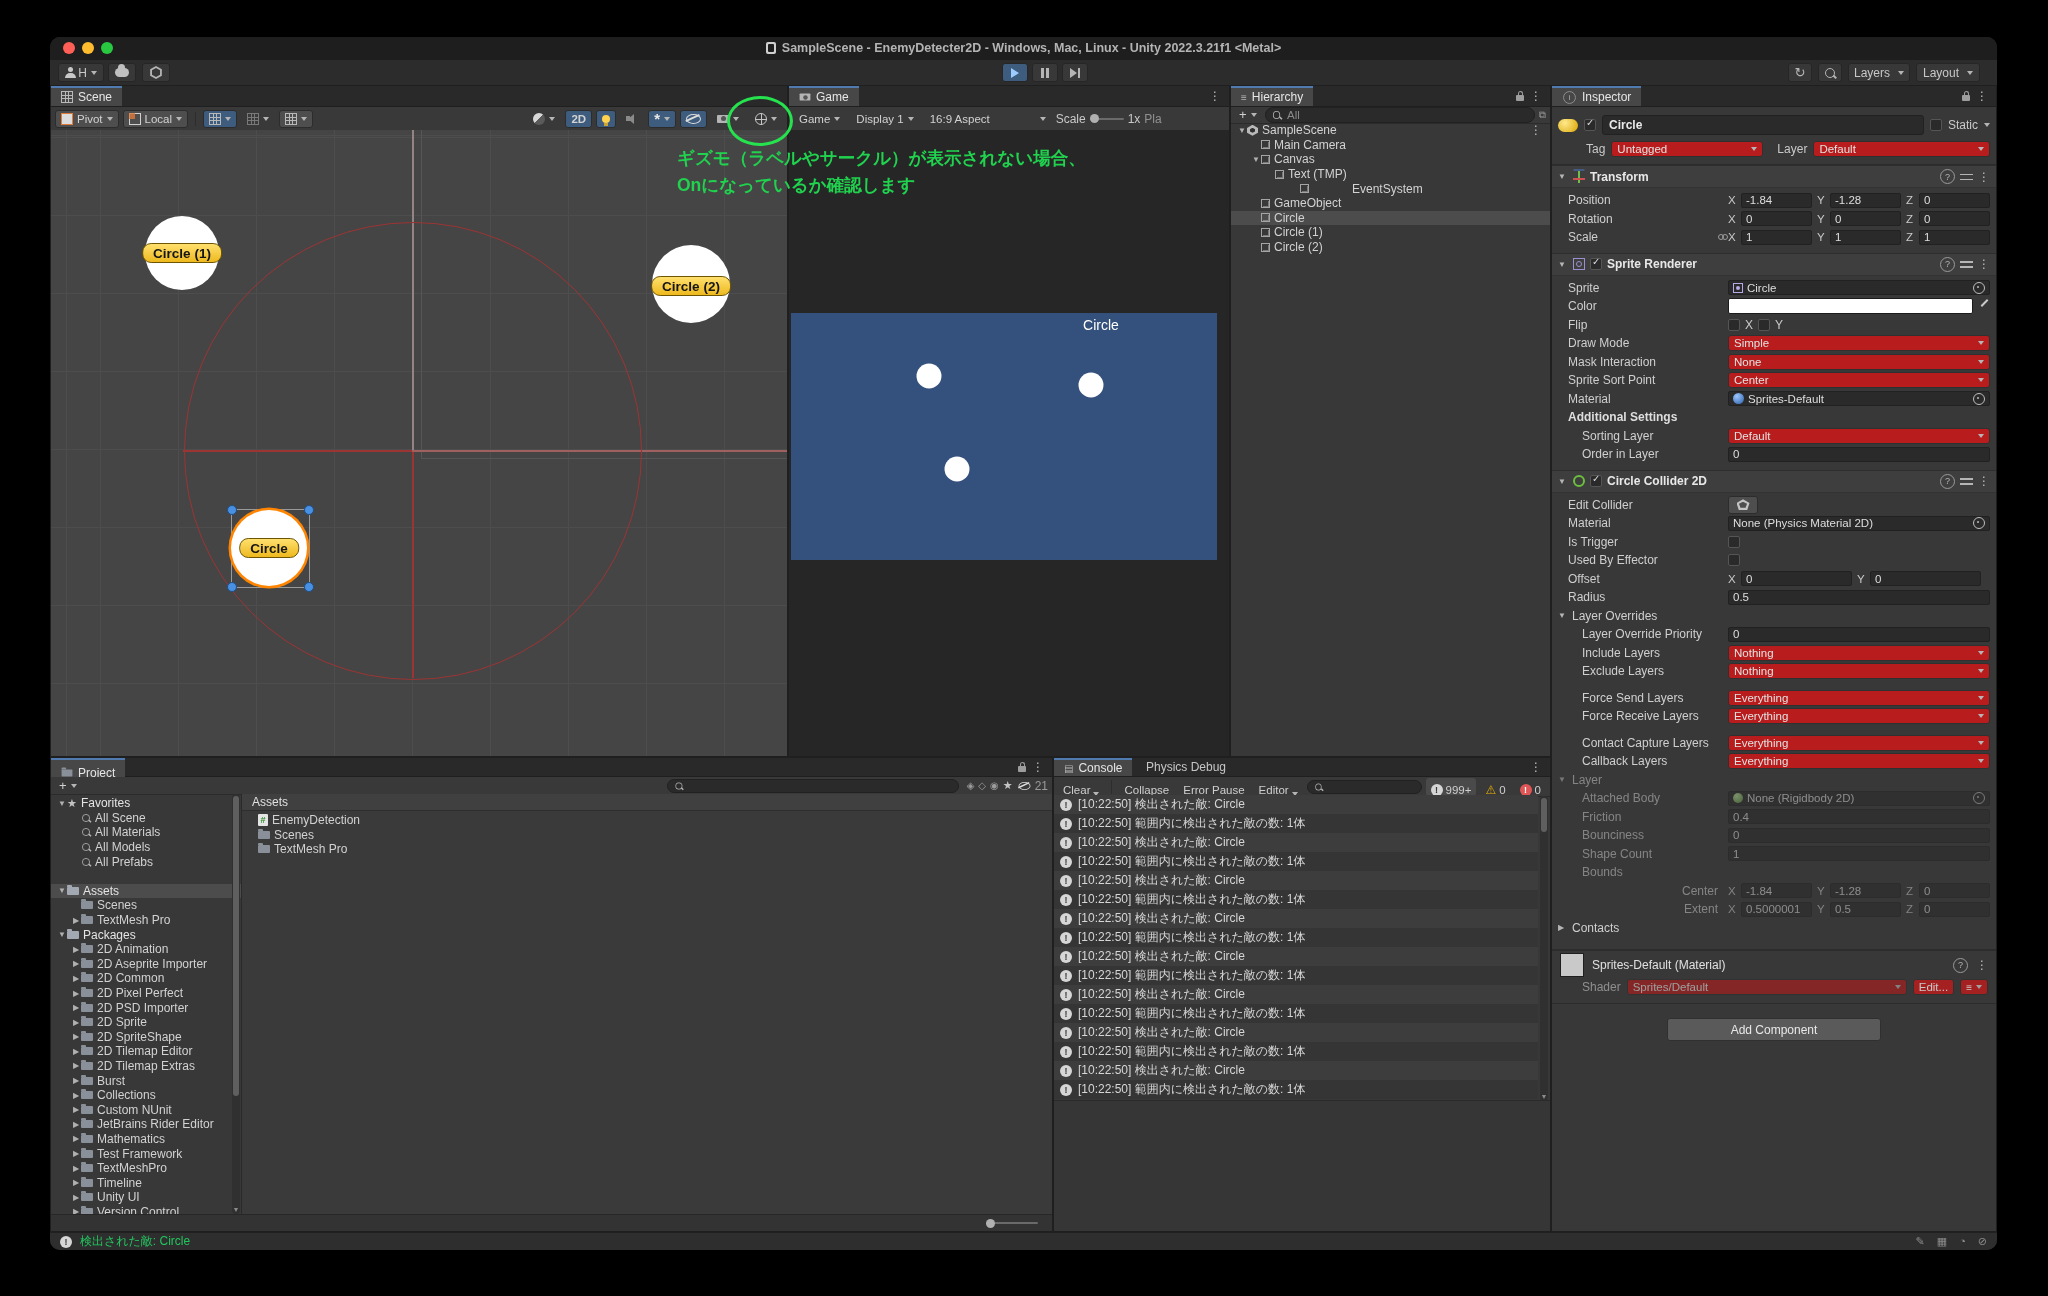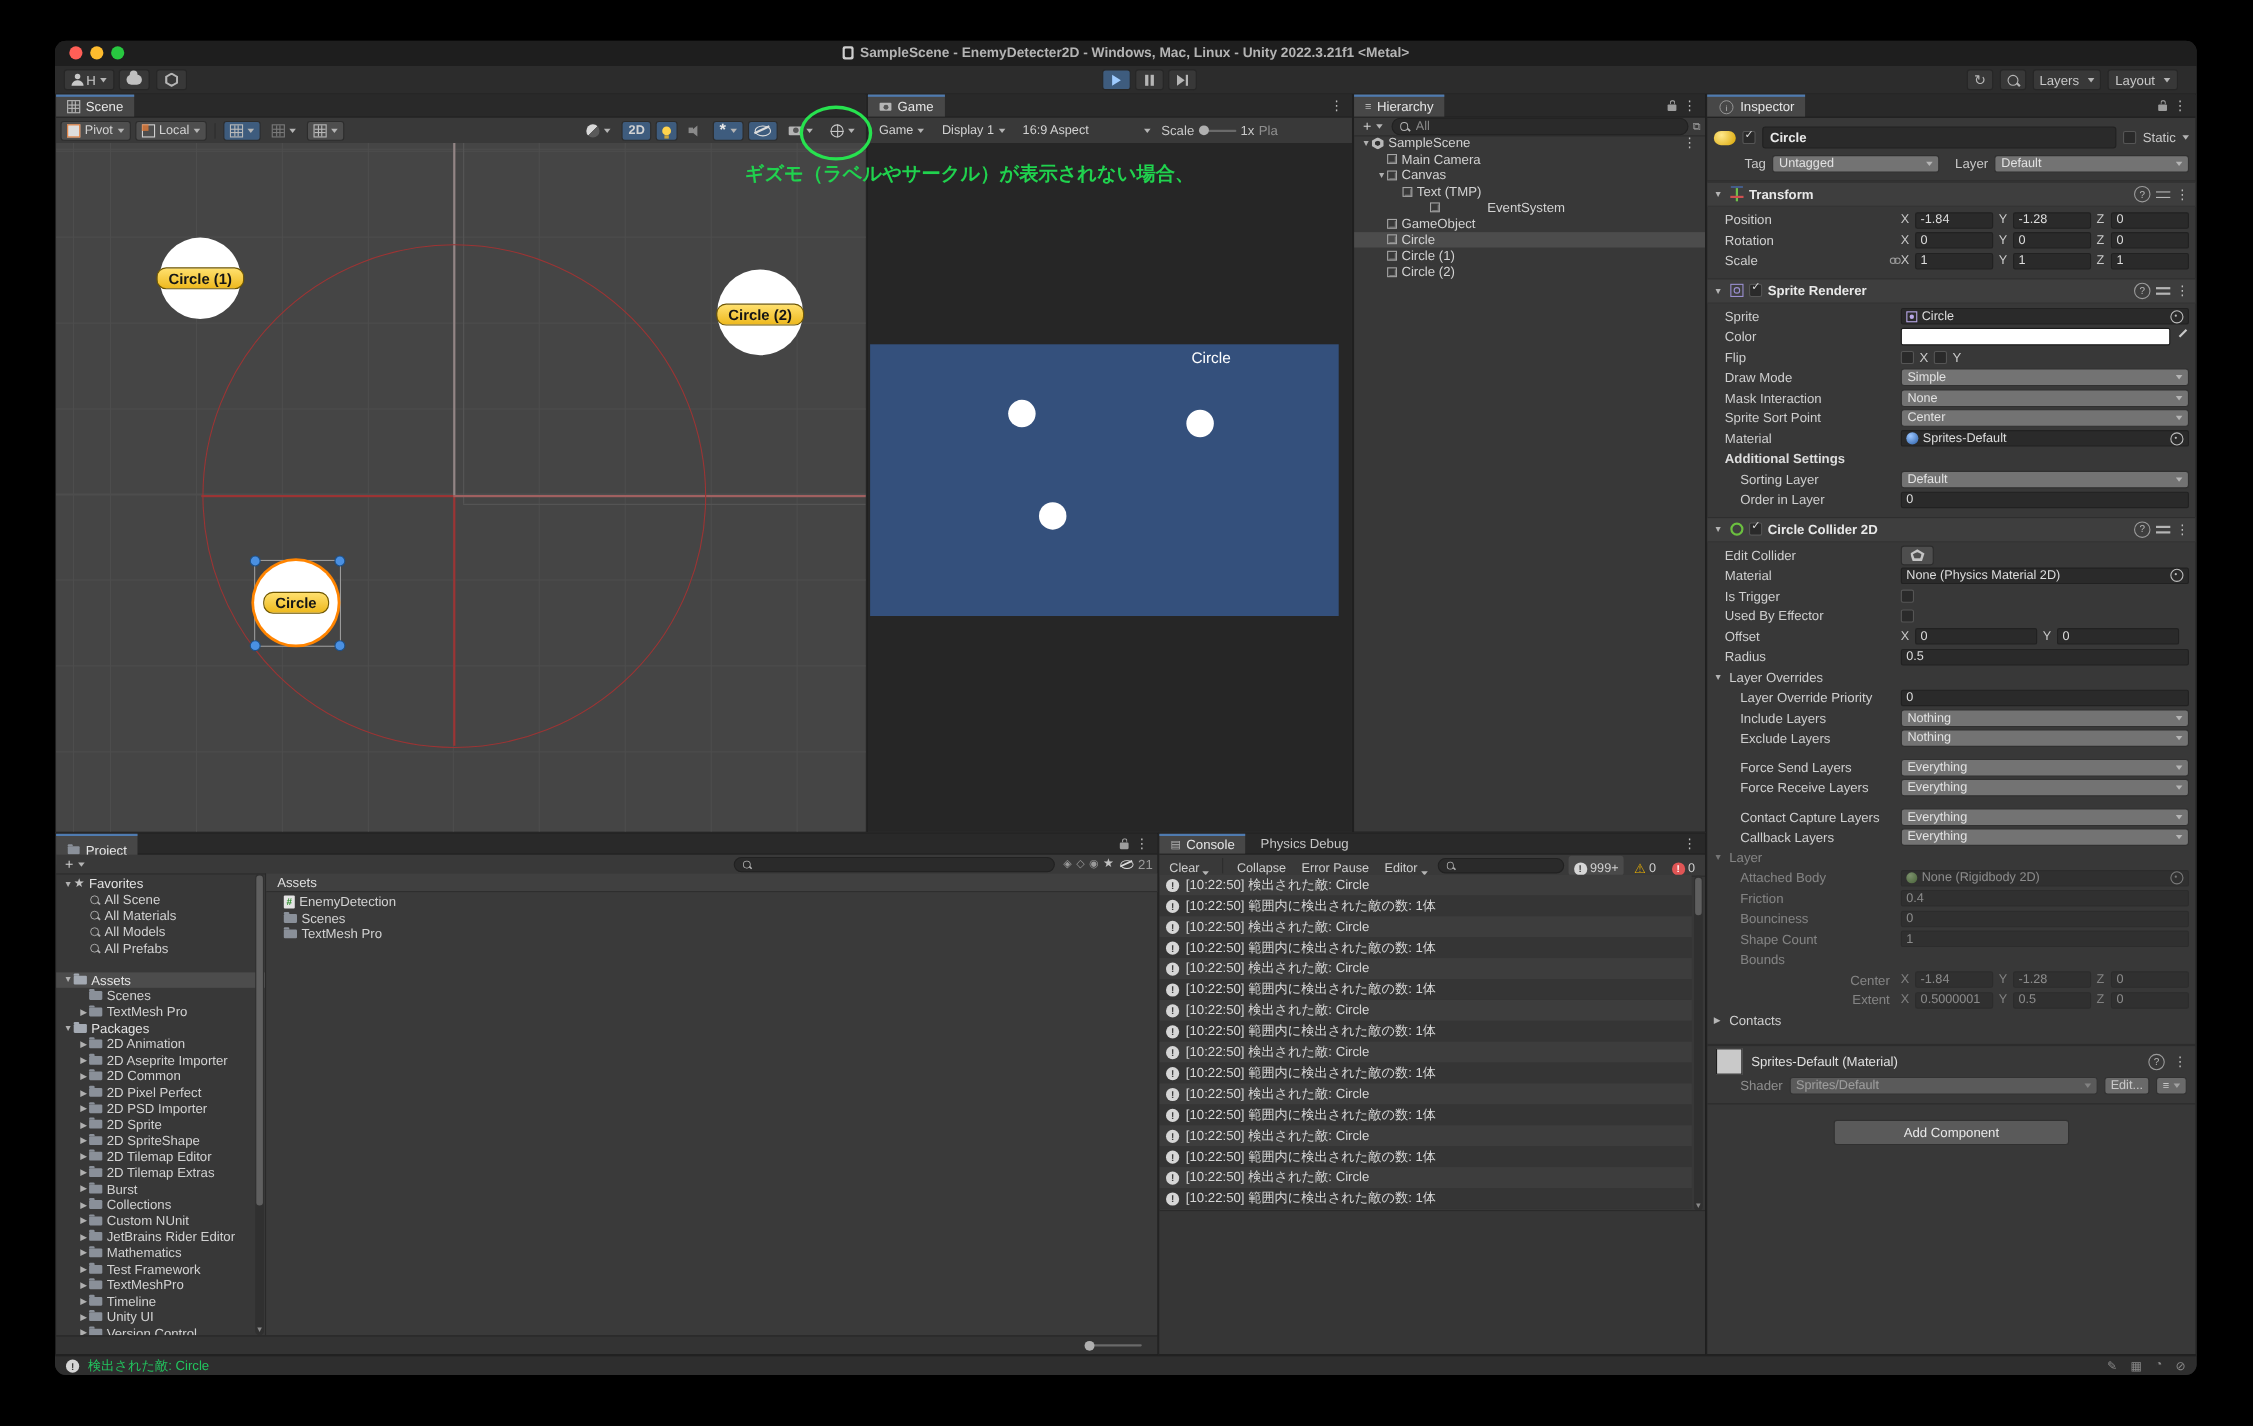--- a/index.html
+++ b/index.html
@@ -116,21 +116,21 @@
   
   .icontent{position:absolute;left:0;right:0;top:20px;bottom:0;overflow:hidden;}
   .ihead{padding:6px 6px 4px 6px;border-bottom:1px solid #2b2b2b;}
   .ihr1{display:flex;align-items:center;gap:6px;height:26px;}
   .ihr2{display:flex;align-items:center;gap:6px;height:22px;padding-left:28px;}
   .objicon{width:20px;height:13px;border-radius:7px;background:radial-gradient(circle at 35% 30%,#ffe98c,#d9a400);flex:none;}
   .chk{width:12px;height:12px;background:#2a2a2a;border:1px solid #555;border-radius:2px;flex:none;position:relative;box-sizing:border-box;}
   .chk.c:after{content:"✓";position:absolute;left:1px;top:-3px;color:#dcdcdc;font-size:10px;}
   .namefield{flex:1;height:18px;background:#2a2a2a;border:1px solid #212121;border-radius:3px;display:flex;align-items:center;padding:0 6px;color:#eaeaea;font-weight:bold;}
   .smalllbl{color:#c9c9c9;font-size:12px;}
-  .dd{height:16px;background:#737373;border:1px solid #303030;border-radius:3px;display:flex;align-items:center;padding:0 5px;gap:4px;color:#e2e2e2;font-size:11.5px;box-sizing:border-box;}
+  .dd{height:16px;background:#b91c1c;border:1px solid #303030;border-radius:3px;display:flex;align-items:center;padding:0 5px;gap:4px;color:#e2e2e2;font-size:11.5px;box-sizing:border-box;}
   .dd .sp{flex:1;}
   .comphead{height:21px;background:#3e3e3e;border-top:1px solid #2e2e2e;border-bottom:1px solid #333;display:flex;align-items:center;gap:5px;padding:0 6px;}
   .comphead .t{font-weight:bold;color:#e8e8e8;font-size:12px;}
   .hq{width:13px;height:13px;border:1px solid #9a9a9a;border-radius:50%;color:#b5b5b5;font-size:9px;display:inline-flex;align-items:center;justify-content:center;}
   .hpreset{width:13px;height:10px;position:relative;}
   .hpreset:before,.hpreset:after{content:"";position:absolute;left:0;right:0;height:1.5px;background:#b5b5b5;}
   .hpreset:before{top:2px;}.hpreset:after{top:7px;}
   .irows{padding:3px 6px 6px 2px;}
   .irow{display:flex;align-items:center;height:18.5px;}
   .rlabel{width:174px;flex:none;padding-left:14px;color:#cfcfcf;font-size:12px;white-space:nowrap;overflow:hidden;box-sizing:border-box;display:flex;align-items:center;gap:4px;}
@@ -1286,16 +1286,17 @@
       <span>✎</span>
       <span>▦</span>
       <span>◔</span>
       <span>⊘</span>
     </span>
   </div>
 
   <div class="annot annot-ellipse" style="left:677px;top:59px;width:60px;height:44px"></div>
   <div class="annot annot-text" style="left: 627px; top: 108px; color: rgb(32, 210, 78);">
     <div>ギズモ（ラベルやサークル）が表示されない場合、</div>
+    <div>Onになっているか確認します</div>
   </div>
 
  </div>
 </div>
 
 </body></html>

